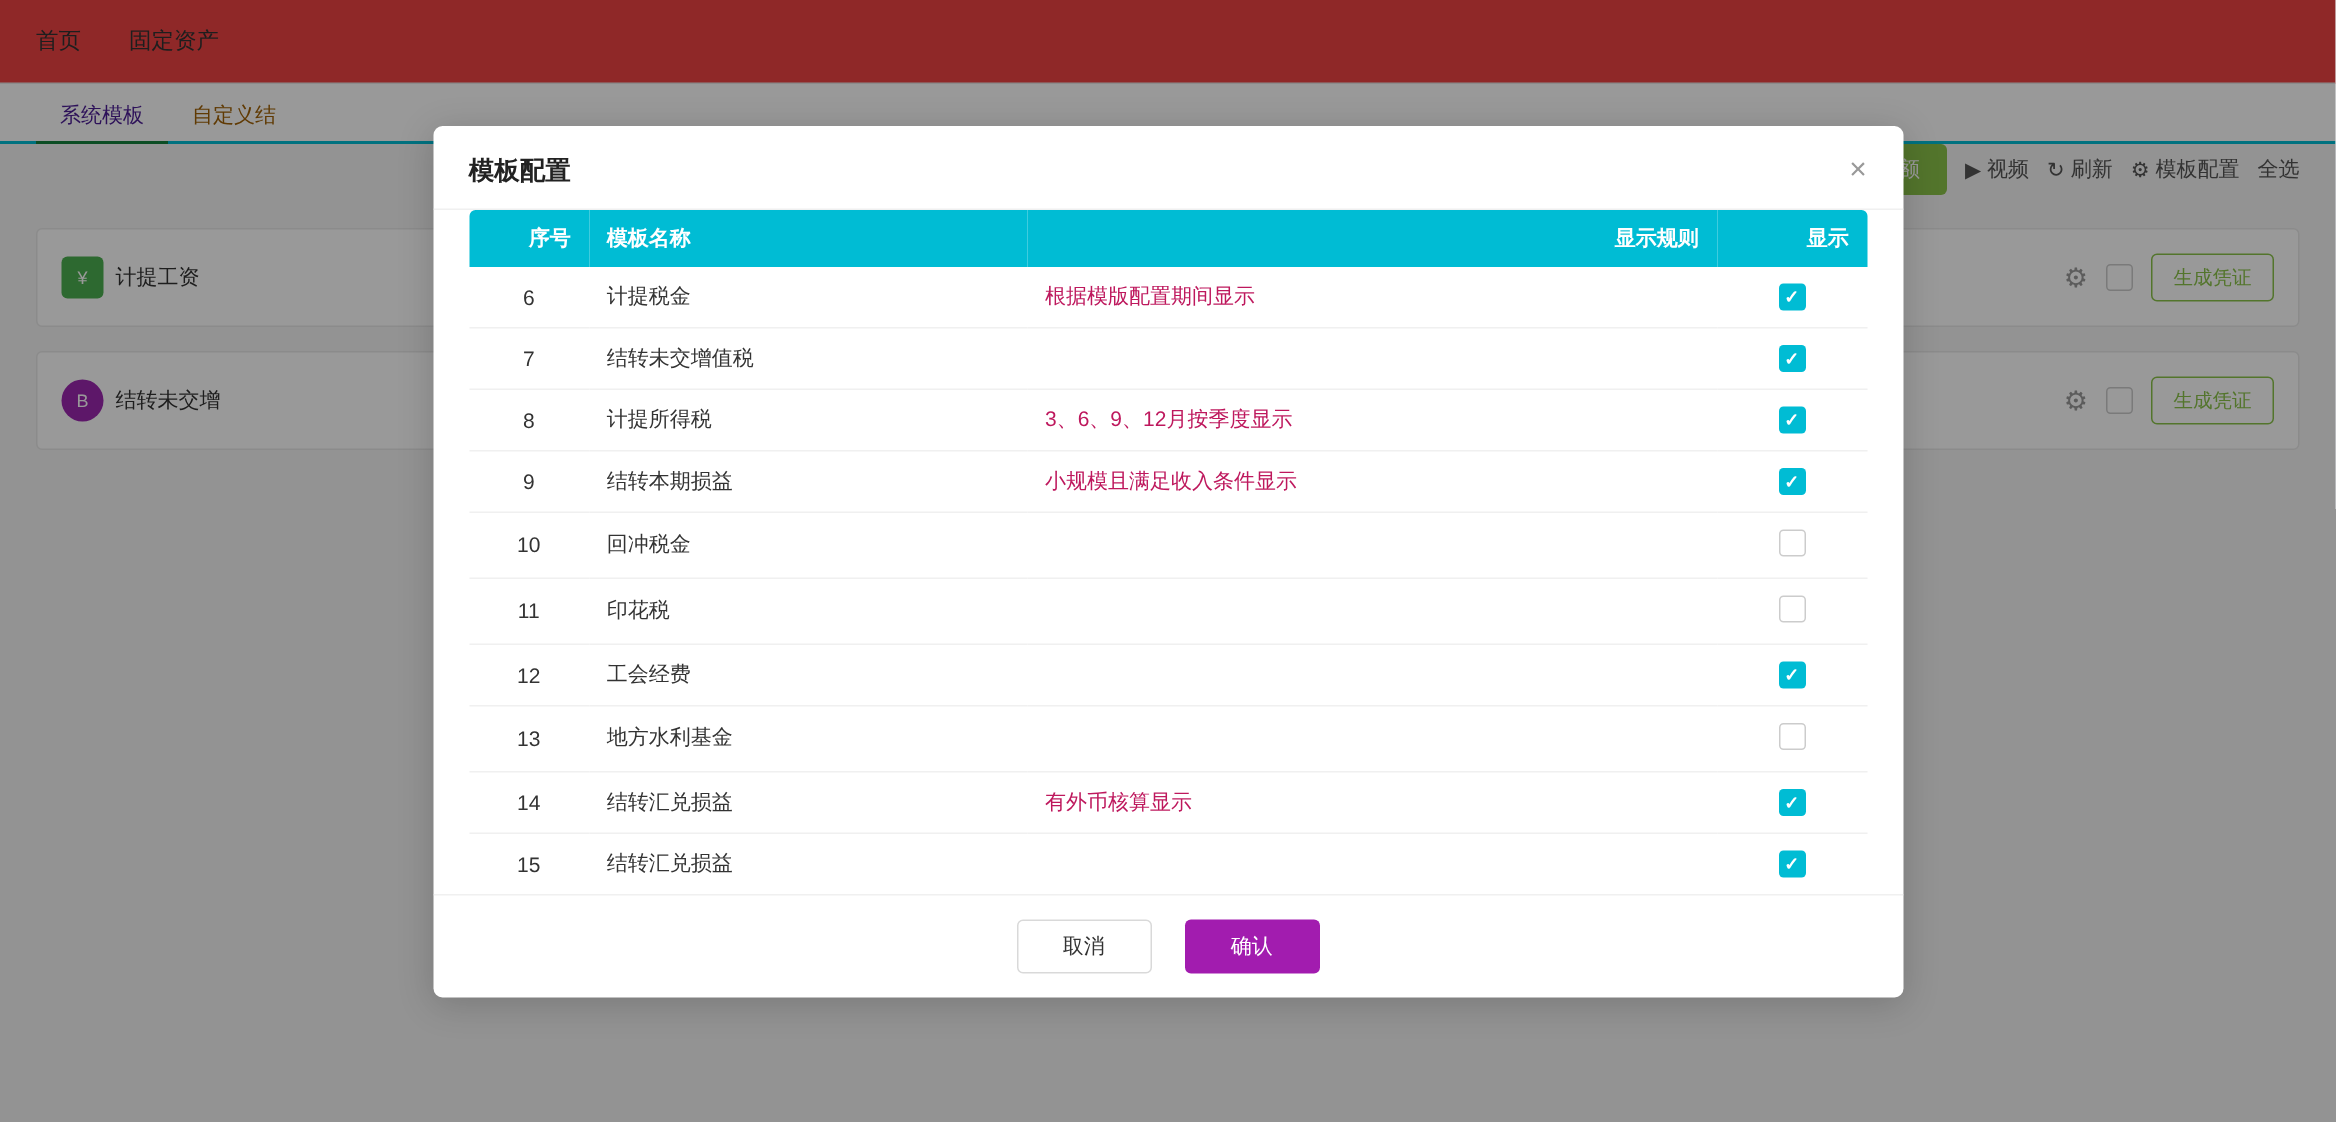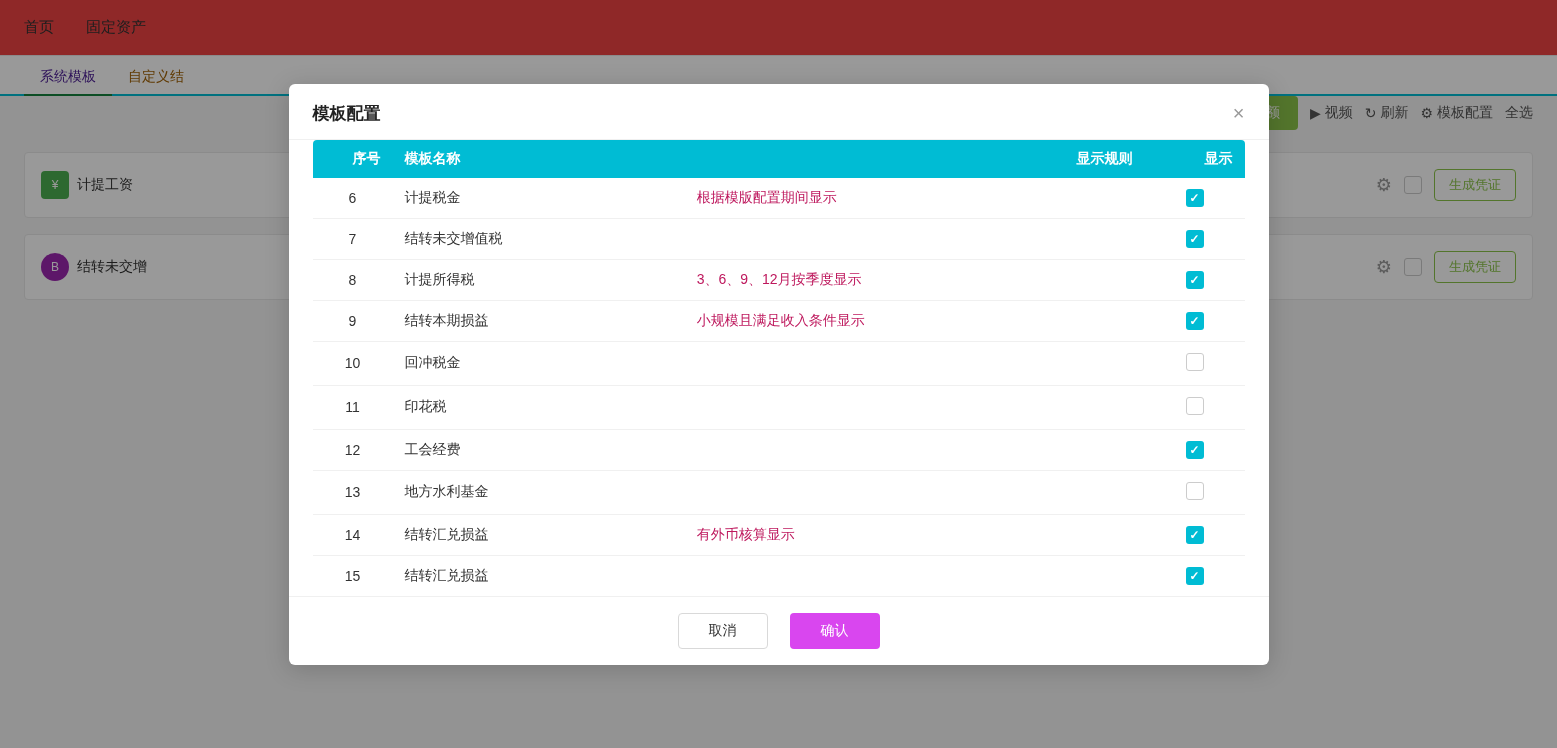--- a/index.html
+++ b/index.html
@@ -277,21 +277,21 @@
       border: 1px solid #d9d9d9;
       background: #fff;
       color: #333;
       padding: 8px 28px;
       border-radius: 4px;
       font-size: 14px;
       cursor: pointer;
       min-width: 90px;
     }
     .btn-confirm {
-      background: #d946ef;
+      background: #a21caf;
       color: #fff;
       border: none;
       padding: 8px 28px;
       border-radius: 4px;
       font-size: 14px;
       cursor: pointer;
       min-width: 90px;
     }
   </style>
 </head>

